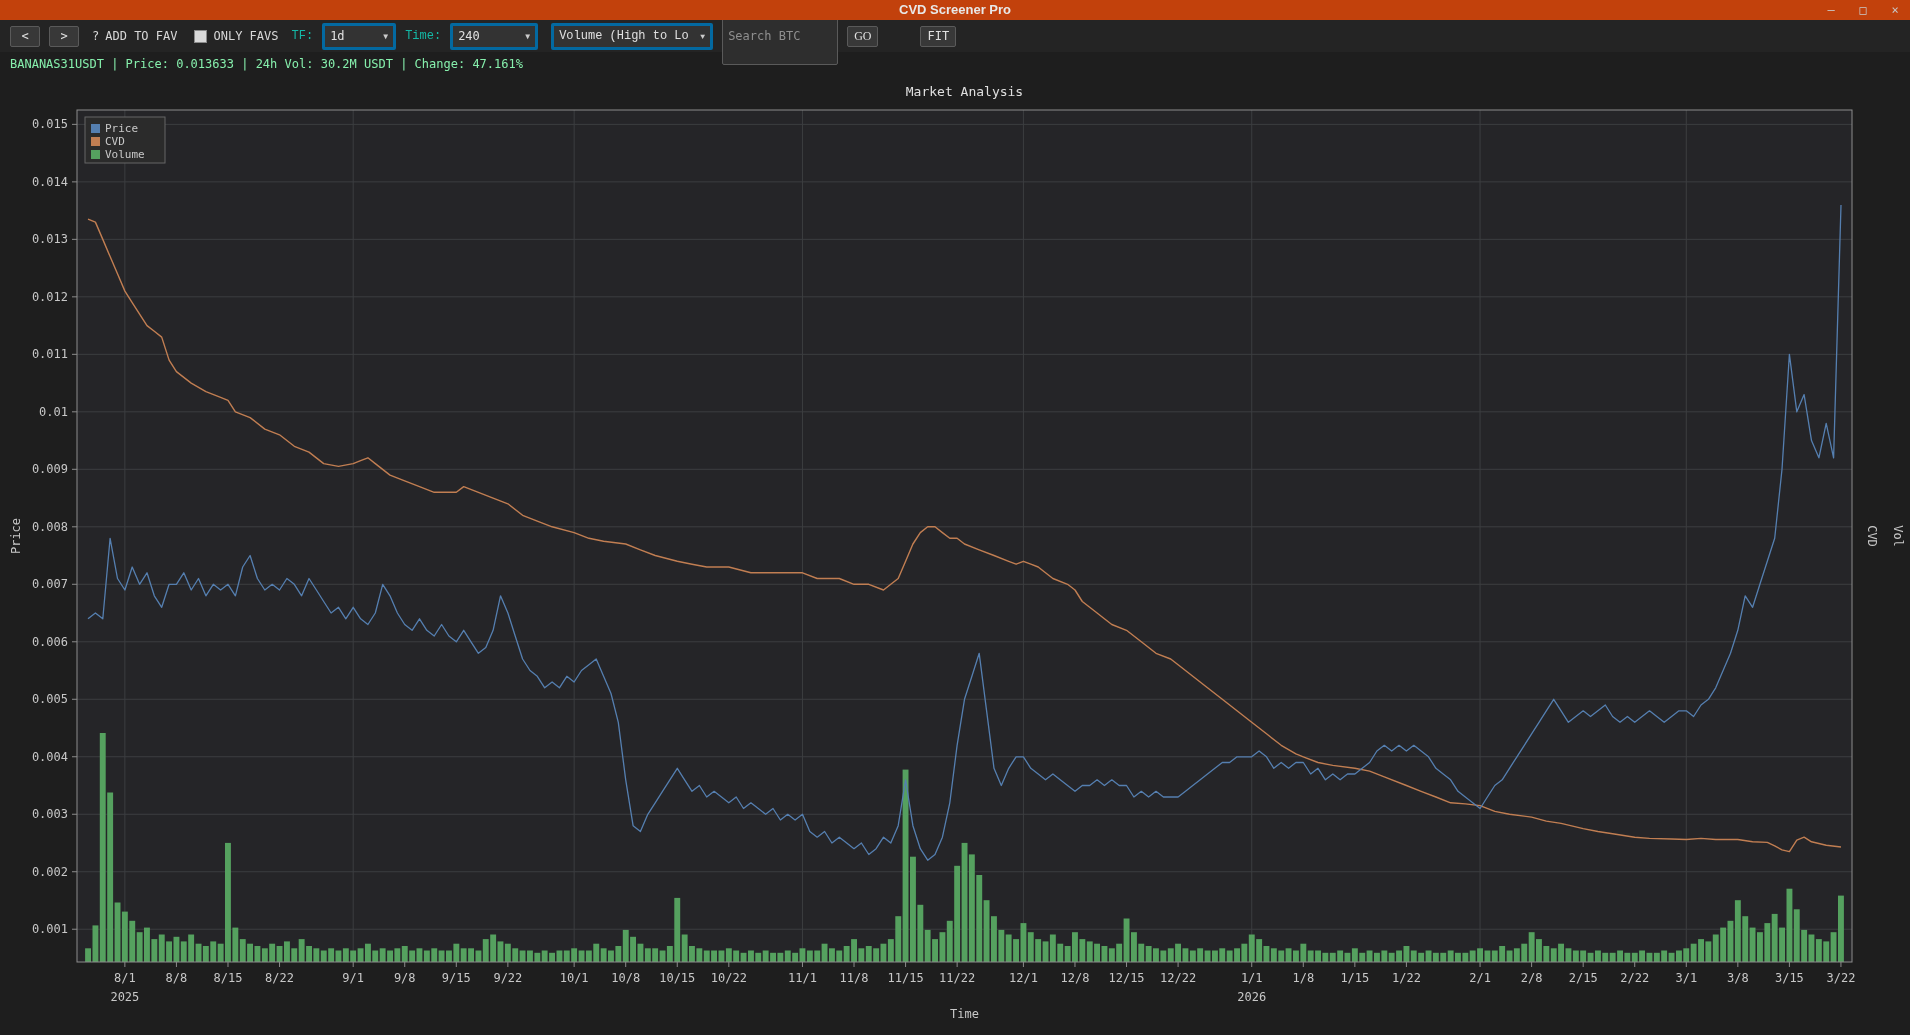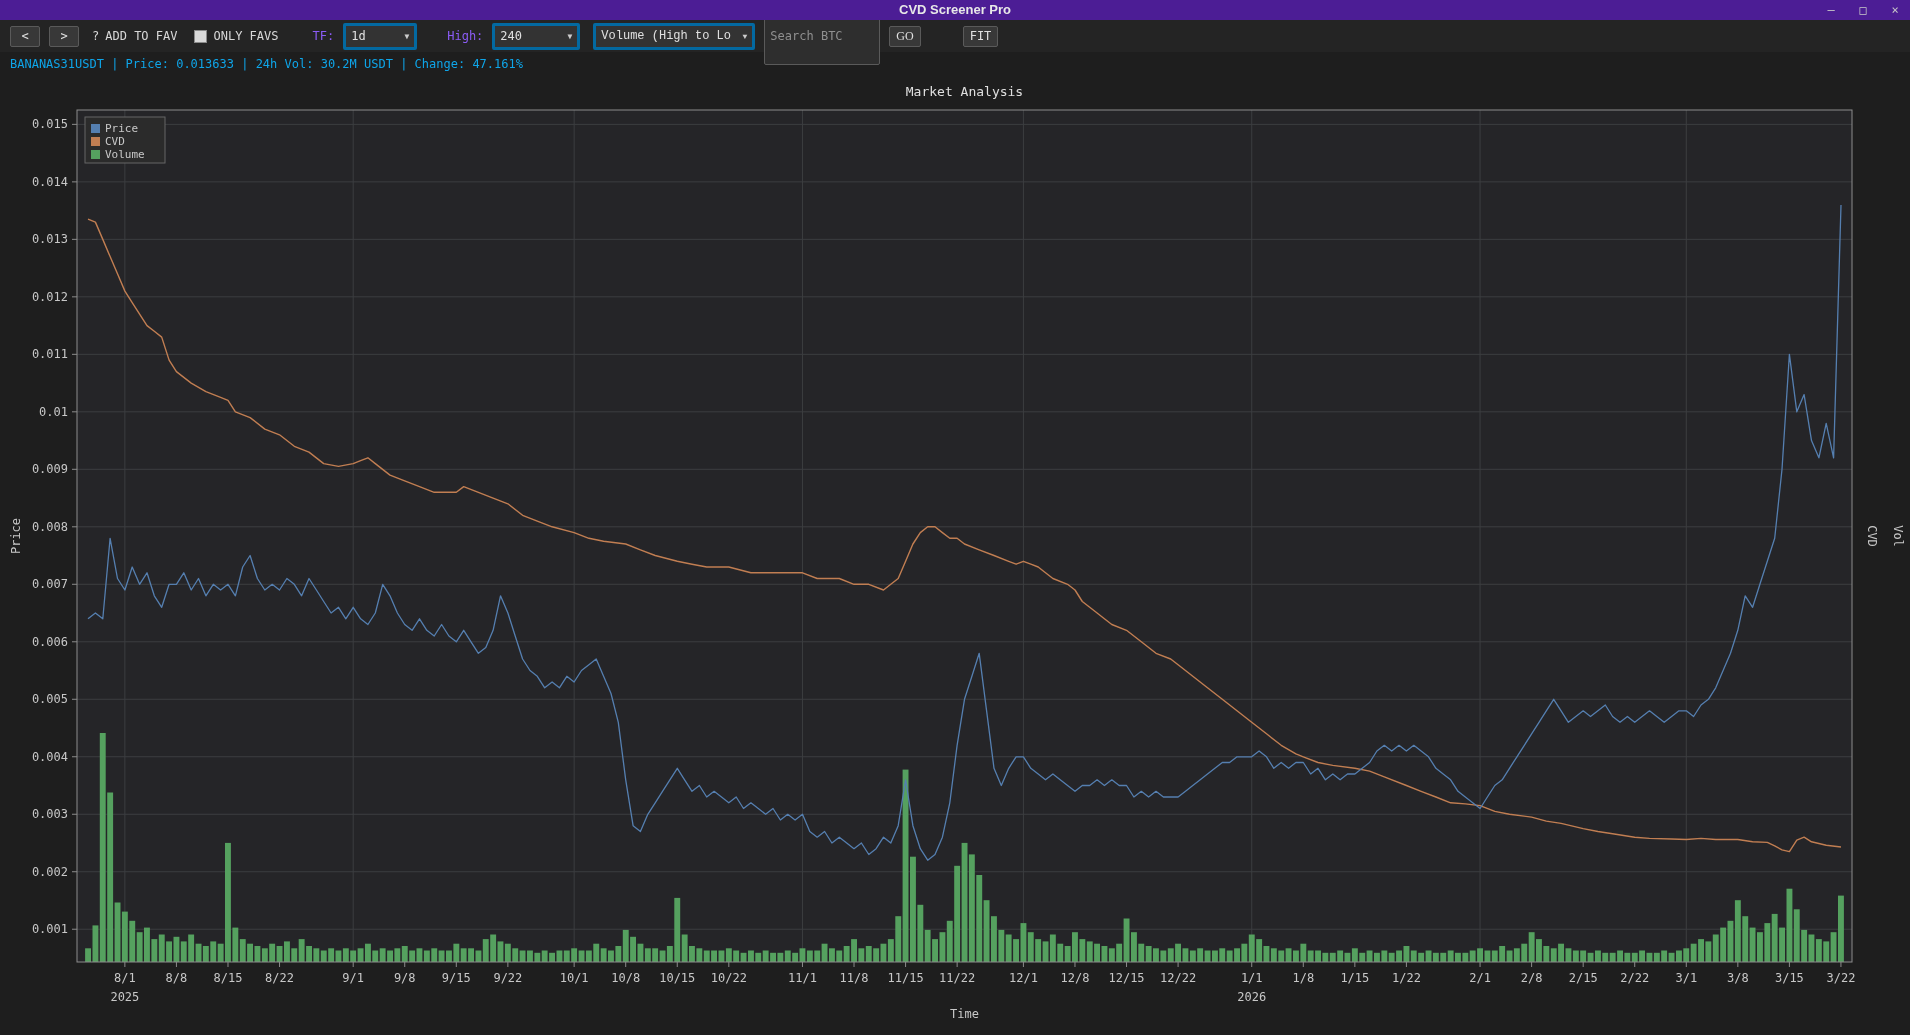--- a/index.html
+++ b/index.html
@@ -1,30 +1,30 @@
 <!DOCTYPE html>
 <html><head>
 <meta charset="utf-8">
 <style>
   html,body{margin:0;padding:0;background:#1e1e1e;width:1910px;height:1035px;overflow:hidden;
     font-family:"DejaVu Sans Mono", monospace;-webkit-font-smoothing:antialiased;}
   
-  .titlebar{position:relative;height:20px;background:#4c1d95;display:flex;align-items:center;}
+  .titlebar{position:relative;height:20px;background:#c2410c;display:flex;align-items:center;}
   .titlebar .title{position:absolute;left:0;right:0;text-align:center;color:#e8e8e8;
     font-family:"Liberation Sans", sans-serif;font-weight:bold;font-size:13px;line-height:20px;}
   .winbtns{position:absolute;right:6px;top:0;height:20px;display:flex;align-items:center;gap:14px;z-index:2;}
   .wbtn{color:#c8c8c8;font-size:12px;line-height:20px;width:18px;text-align:center;cursor:default;}
   
   .toolbar{height:32px;background:#242424;display:flex;align-items:center;gap:9px;padding:0 10px;
     font-size:12px;color:#d8d8d8;}
   .tbtn{background:#383838;border:1px solid #5a5a5a;color:#e0e0e0;font-family:inherit;font-size:12px;
     height:21px;min-width:30px;padding:0 6px;border-radius:2px;}
   .favgroup{display:flex;align-items:center;gap:6px;padding:0 4px;}
   .checkbox{display:inline-block;width:11px;height:11px;background:#d9d9d9;border:1px solid #8a8a8a;}
-  .tlabel{color:#8b5cf6;margin-left:21px;}
+  .tlabel{color:#14b8a6;margin-left:0;font-family:Liberation Mono, monospace;}
   .dropdown{background:#333333;border:3px solid #0369a1;height:21px;display:flex;align-items:center;
     justify-content:space-between;padding:0 5px;border-radius:2px;color:#e0e0e0;white-space:nowrap;overflow:hidden;}
   .dropdown .arrow{font-size:8px;color:#cccccc;margin-left:4px;}
   .searchbox{background:#2e2e2e;border:1px solid #5a5a5a;color:#e0e0e0;height:19px;width:104px;
     font-family:inherit;font-size:12px;padding:18px 5px;border-radius:2px;}
   .searchbox::placeholder{color:#8f8f8f;}
   
   .statusbar{height:24px;display:flex;align-items:center;padding:0 10px;font-size:12px;}
   
   .chartwrap{position:absolute;top:76px;left:0;width:1910px;height:959px;background:#1e1e1e;}
@@ -55,39 +55,39 @@
     <span class="checkbox"></span>
     <span>ONLY FAVS</span>
   </div>
 
   <span class="tlabel">TF:</span>
   <div class="dropdown" style="width:58px;">
     <span>1d</span>
     <span class="arrow">▼</span>
   </div>
 
-  <span class="tlabel">High:</span>
+  <span class="tlabel">Time:</span>
   <div class="dropdown" style="width:72px;">
     <span>240</span>
     <span class="arrow">▼</span>
   </div>
 
   <div class="dropdown" style="width:146px;margin-left:4px;font-family:Liberation Mono, monospace;">
     <span>Volume (High to Lo</span>
     <span class="arrow">▼</span>
   </div>
 
   <input class="searchbox" placeholder="Search BTC" style="">
 
   <button class="tbtn" style="min-width:26px;font-family:Liberation Serif, serif;">GO</button>
   <button class="tbtn" style="min-width:32px;margin-left:33px;">FIT</button>
 </div>
 
 <div class="statusbar">
-  <span style="color: #0ea5e9;">BANANAS31USDT | Price: 0.013633 | 24h Vol: 30.2M USDT | Change: 47.161%</span>
+  <span style="color: #86efac;">BANANAS31USDT | Price: 0.013633 | 24h Vol: 30.2M USDT | Change: 47.161%</span>
 </div>
 
 <div class="chartwrap">
   <svg id="chart-svg" width="1910" height="959" viewBox="0 0 1910 959">
       <rect x="0" y="0" width="1910" height="959" fill="#1e1e1e"></rect>
       <rect x="77" y="34" width="1775" height="852" fill="#252528"></rect>
       <line x1="77" x2="1852" y1="853.2307692307692" y2="853.2307692307692" stroke="#3c3e40" stroke-width="1"></line>
       <line x1="77" x2="1852" y1="795.740890688259" y2="795.740890688259" stroke="#3c3e40" stroke-width="1"></line>
       <line x1="77" x2="1852" y1="738.2510121457491" y2="738.2510121457491" stroke="#3c3e40" stroke-width="1"></line>
       <line x1="77" x2="1852" y1="680.7611336032388" y2="680.7611336032388" stroke="#3c3e40" stroke-width="1"></line>

